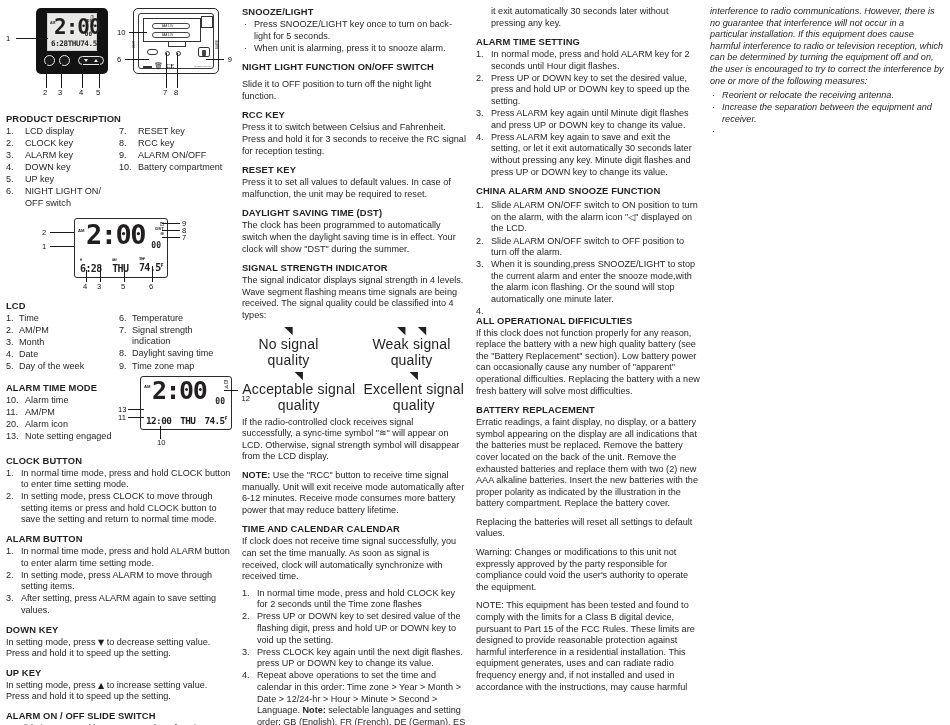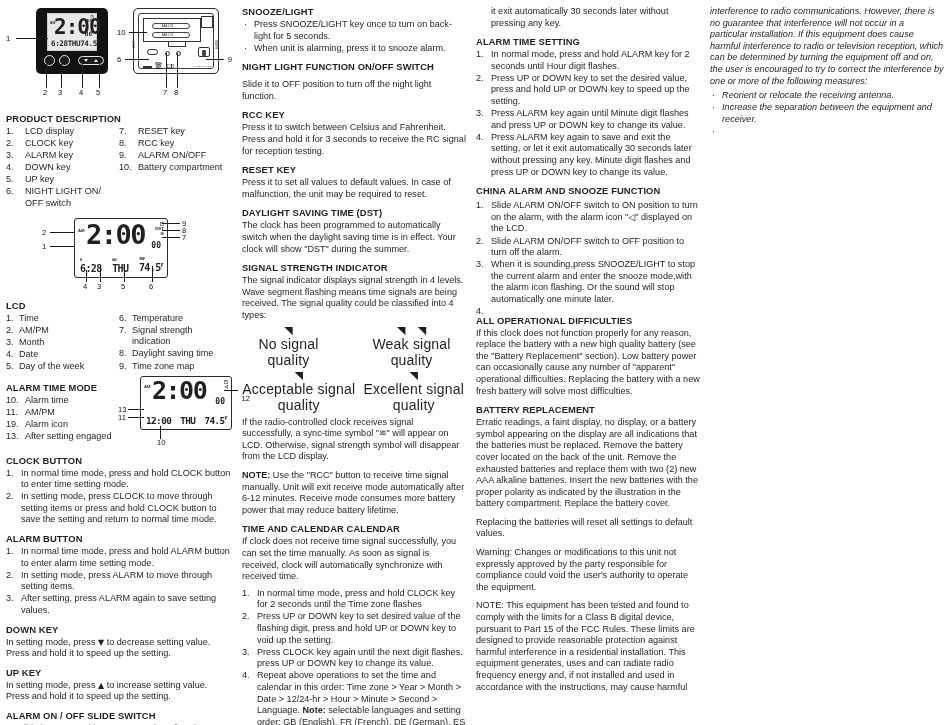--- a/index.html
+++ b/index.html
@@ -374,22 +374,22 @@
         </ol>
       </div>
     </div>
 
     <div style="position:relative;">
       <h3 class="head">ALARM TIME MODE</h3>
       <div class="alarm-list" style="width:140px;">
         <ol class="num">
           <li><span class="mk">10.</span><span>Alarm time</span></li>
           <li><span class="mk">11.</span><span>AM/PM</span></li>
-          <li><span class="mk">19.</span><span>Alarm icon</span></li>
-          <li><span class="mk">13.</span><span>After setting engaged</span></li>
+          <li><span class="mk">20.</span><span>Alarm icon</span></li>
+          <li><span class="mk">13.</span><span>Note setting engaged</span></li>
         </ol>
       </div>
 
       <div style="position:absolute;left:108px;top:-6px;width:128px;height:80px;">
         <div style="position:absolute;left:26px;top:0;">
           <div class="lcd-fig" style="width:92px;height:54px;">
             <div class="am" style="top:7px;">AM</div>
             <div class="big" style="font-size:25px;line-height:26px;top:1px;">2:00</div>
             <div class="sec" style="top:20px;">00</div>
             <div class="icons">

